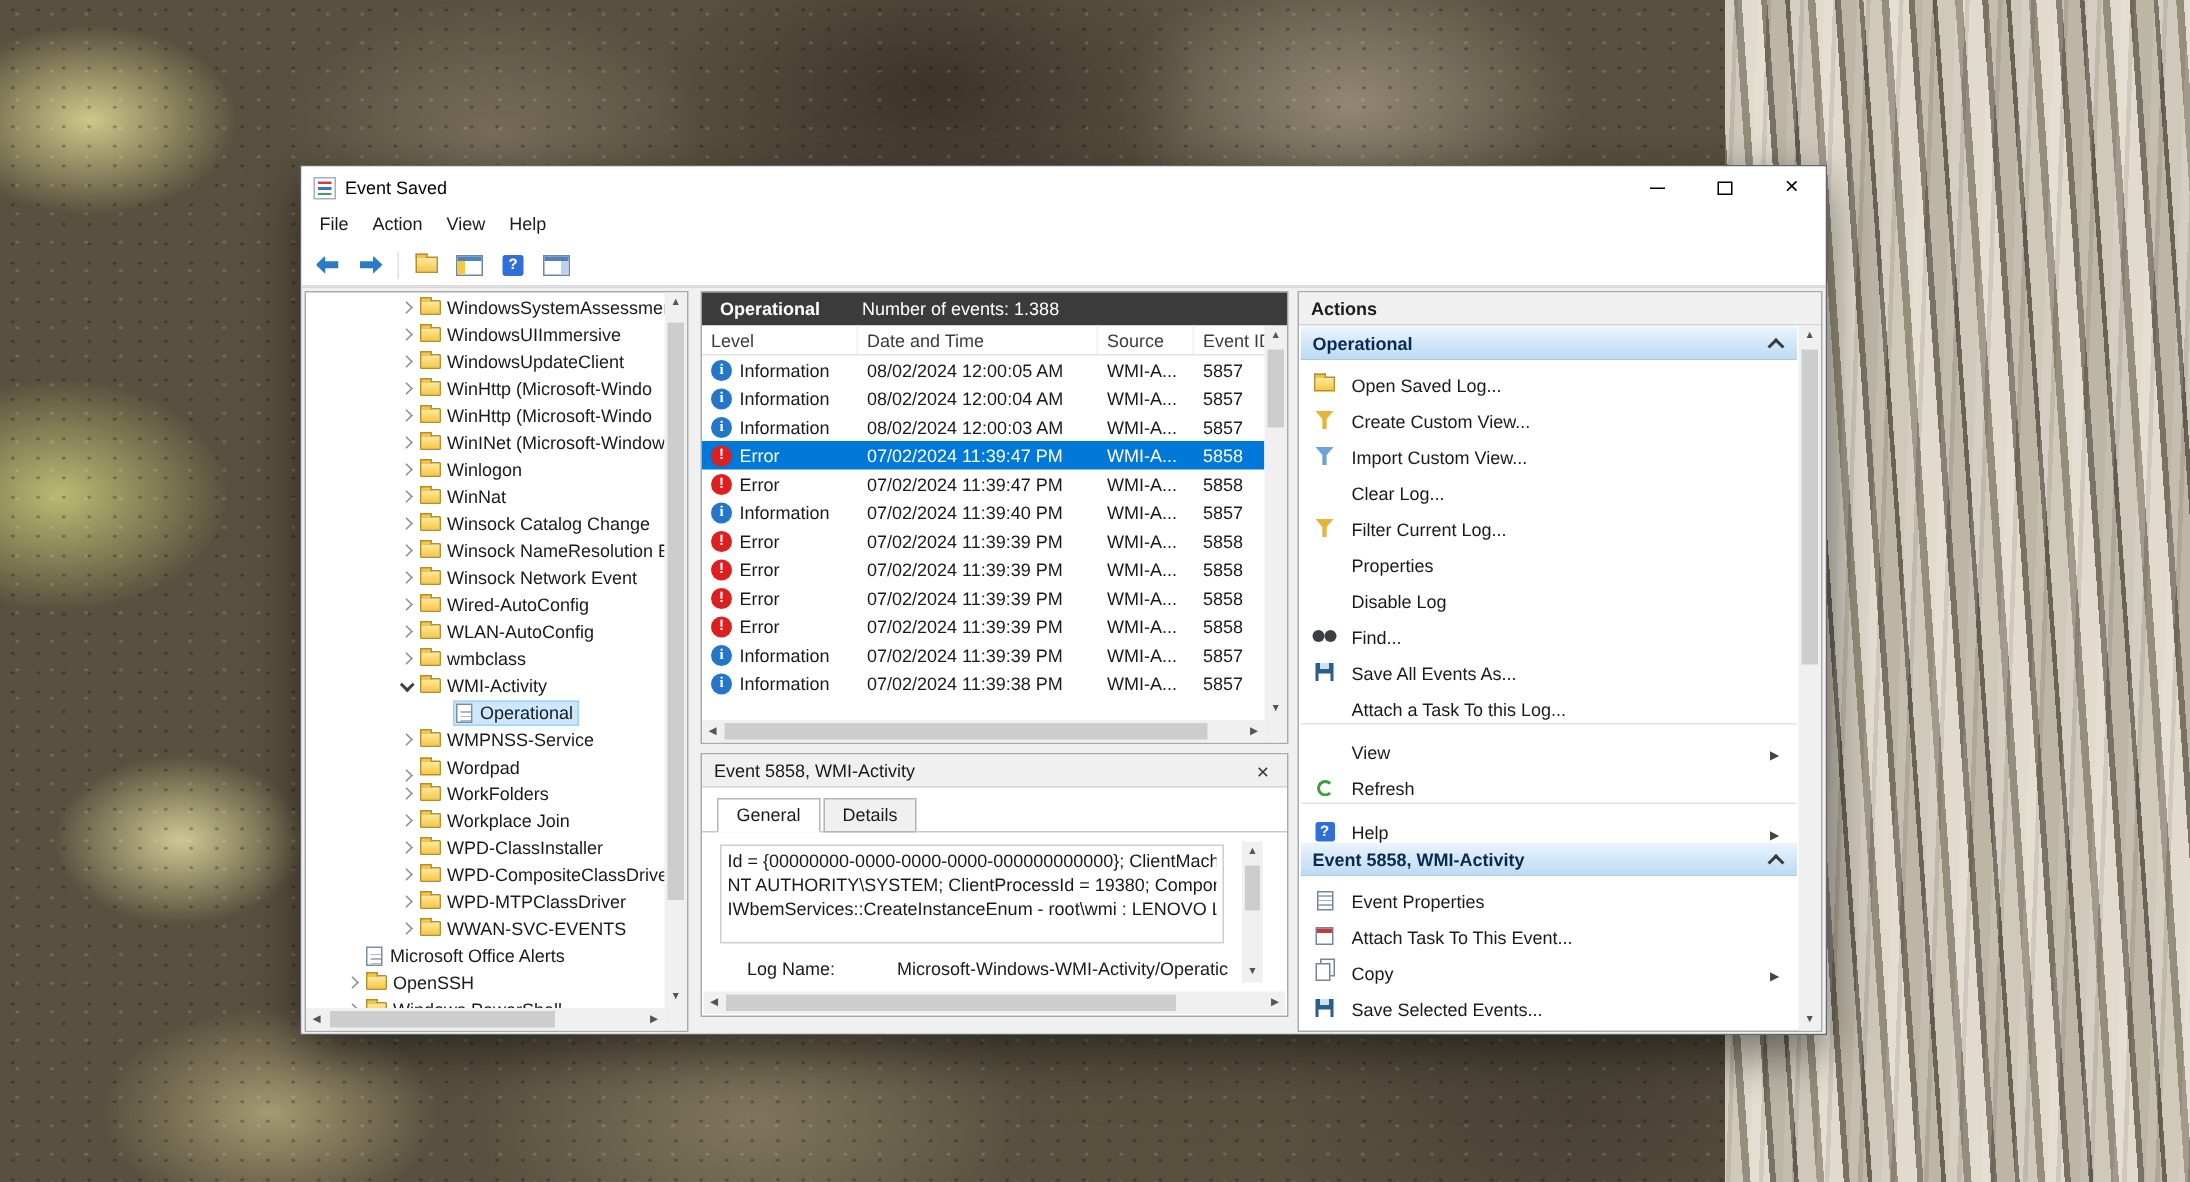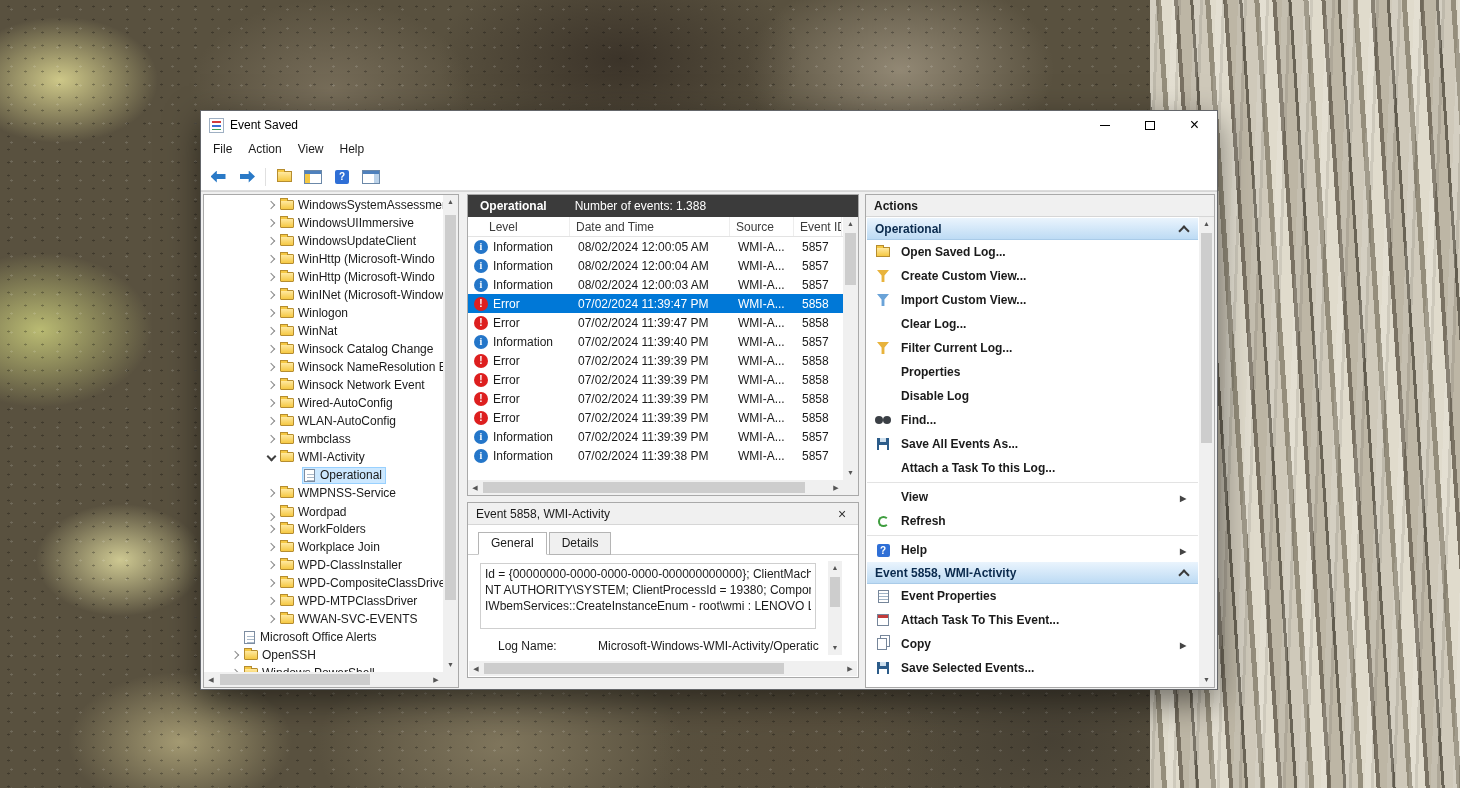--- a/index.html
+++ b/index.html
@@ -154,21 +154,21 @@
   .pv-hs { left:1px; right:1px; bottom:1px; height:15px; }
 
   
   .actions-pane { left:664px; top:2px; width:350px; height:494px; }
   .ap-title { height:22px; background:#f0f0f0; border-bottom:1px solid #d6d6d6; font-weight:bold; display:flex; align-items:center; padding-left:8px; }
   #actions-body { position:absolute; top:23px; left:1px; right:16px; bottom:1px; overflow:hidden; background:#fff; }
   .ap-group { height:22px; background:linear-gradient(#eaf4fd,#bddbf4); border-bottom:1px solid #a9cbe8; display:flex; align-items:center; padding:0 8px; color:#0a2a4d; font-weight:bold; }
   .ap-group-label { flex:1; }
   .ap-collapse { width:12px; height:12px; display:flex; align-items:center; justify-content:center; }
   .ap-collapse::before { content:""; width:6px; height:6px; border-top:2px solid #3a3a3a; border-right:2px solid #3a3a3a; transform:rotate(-45deg); margin-top:4px; display:block; }
-  .ap-item { height:24px; display:flex; align-items:center; padding:0 8px;font-weight:bold; }
+  .ap-item { height:24px; display:flex; align-items:flex-end; padding:0 8px; }
   .ap-icon { width:16px; height:16px; flex:0 0 16px; margin-right:10px; position:relative; display:inline-flex; align-items:center; justify-content:center; }
   .ap-label { flex:1; white-space:nowrap; overflow:hidden; }
   .ap-sub { width:10px; color:#444; }
   .ap-sub::before { content:"▶"; font-size:8px; }
   .ap-sep { height:1px; background:#e3e3e3; margin:2px 0; }
   .a-vs { top:22px; right:0; width:15px; bottom:0; }
 
   
   .ai-folder { width:14px; height:10px; background:linear-gradient(#ffe9a0,#f5c843); border:1px solid #b68d2f; position:relative; }
   .ai-folder::before { content:""; position:absolute; top:-3px; left:-1px; width:6px; height:2px; background:#f5c843; border:1px solid #b68d2f; border-bottom:none; }
@@ -450,21 +450,21 @@
       </div>
       <div class="corner"></div>
     </div>
 
     <div class="pane list-pane">
       <div class="list-header">
         <span class="lh-title">Operational</span>
         <span class="lh-count">Number of events: 1.388</span>
       </div>
       <div class="col-headers" id="col-headers">
-          <div class="col-h" style="width: 87px; margin-left: 15px;">Level</div>
+          <div class="col-h" style="width: 104px;">Level</div>
           <div class="col-h" style="width: 160px;">Date and Time</div>
           <div class="col-h" style="width: 64px;">Source</div>
           <div class="col-h" style="width: 48px;">Event ID</div>
         </div>
       <div id="event-rows">
           <div class="e-row">
             <div class="e-cell" style="width: 104px;">
               <span class="ic-info"></span>
               <span>Information</span>
             </div>

